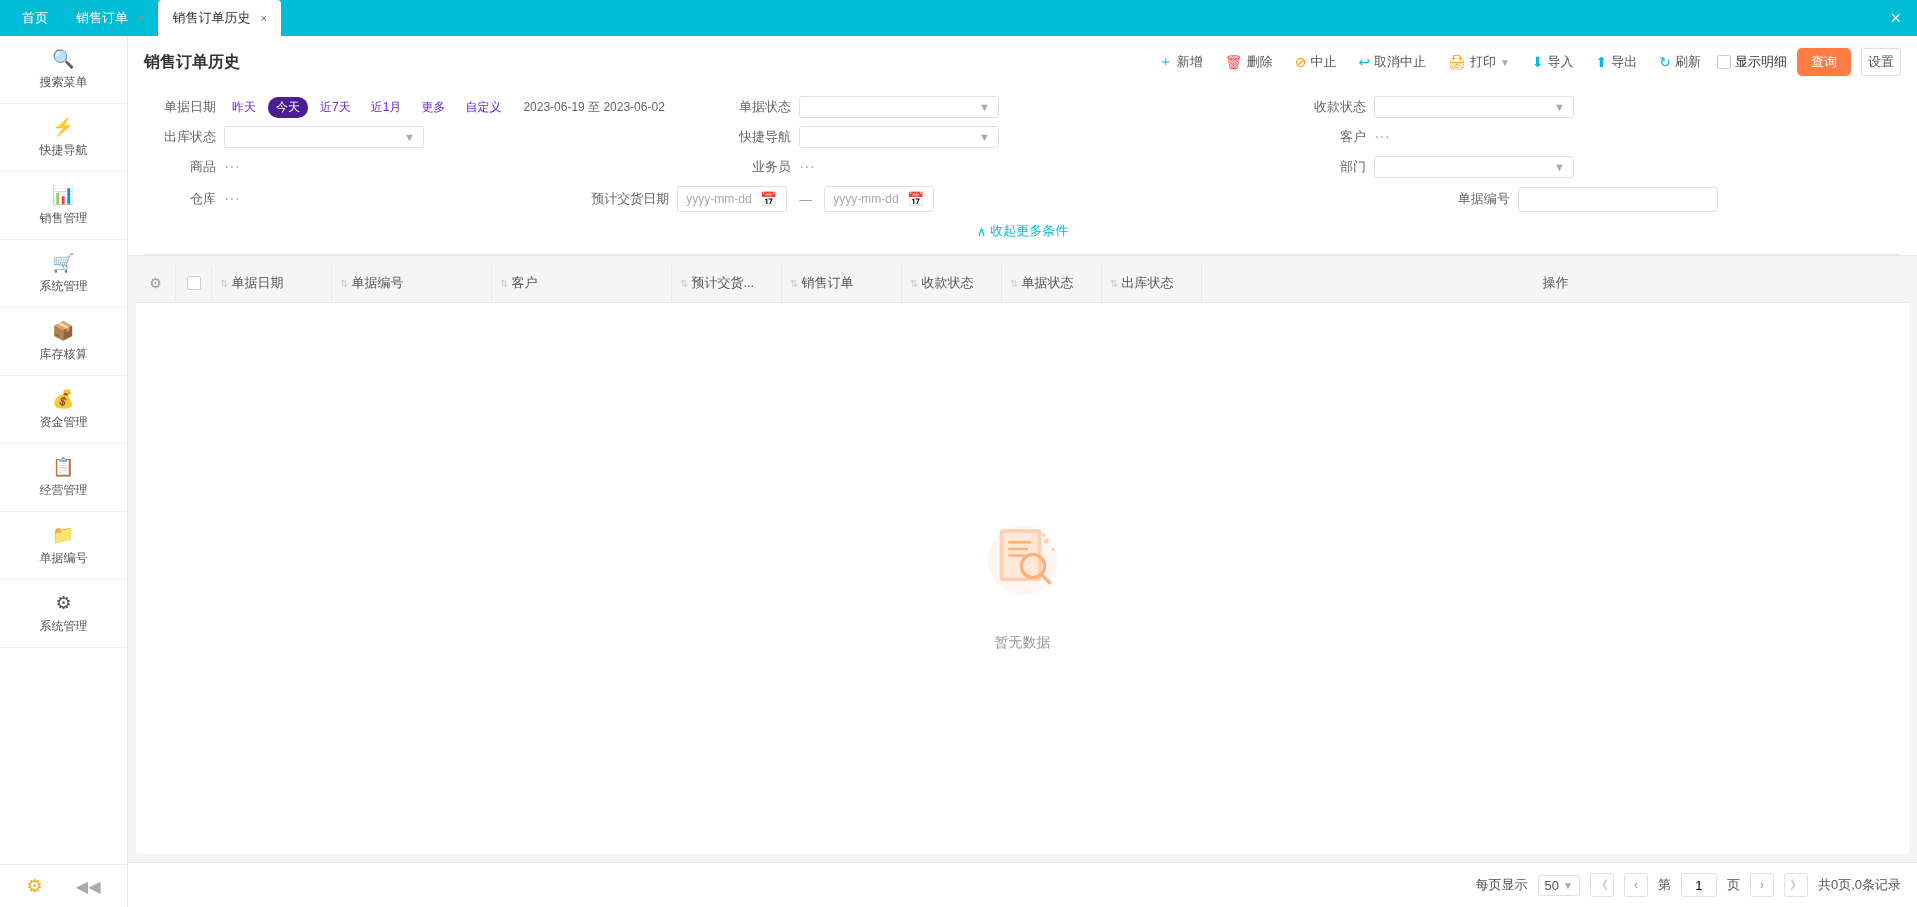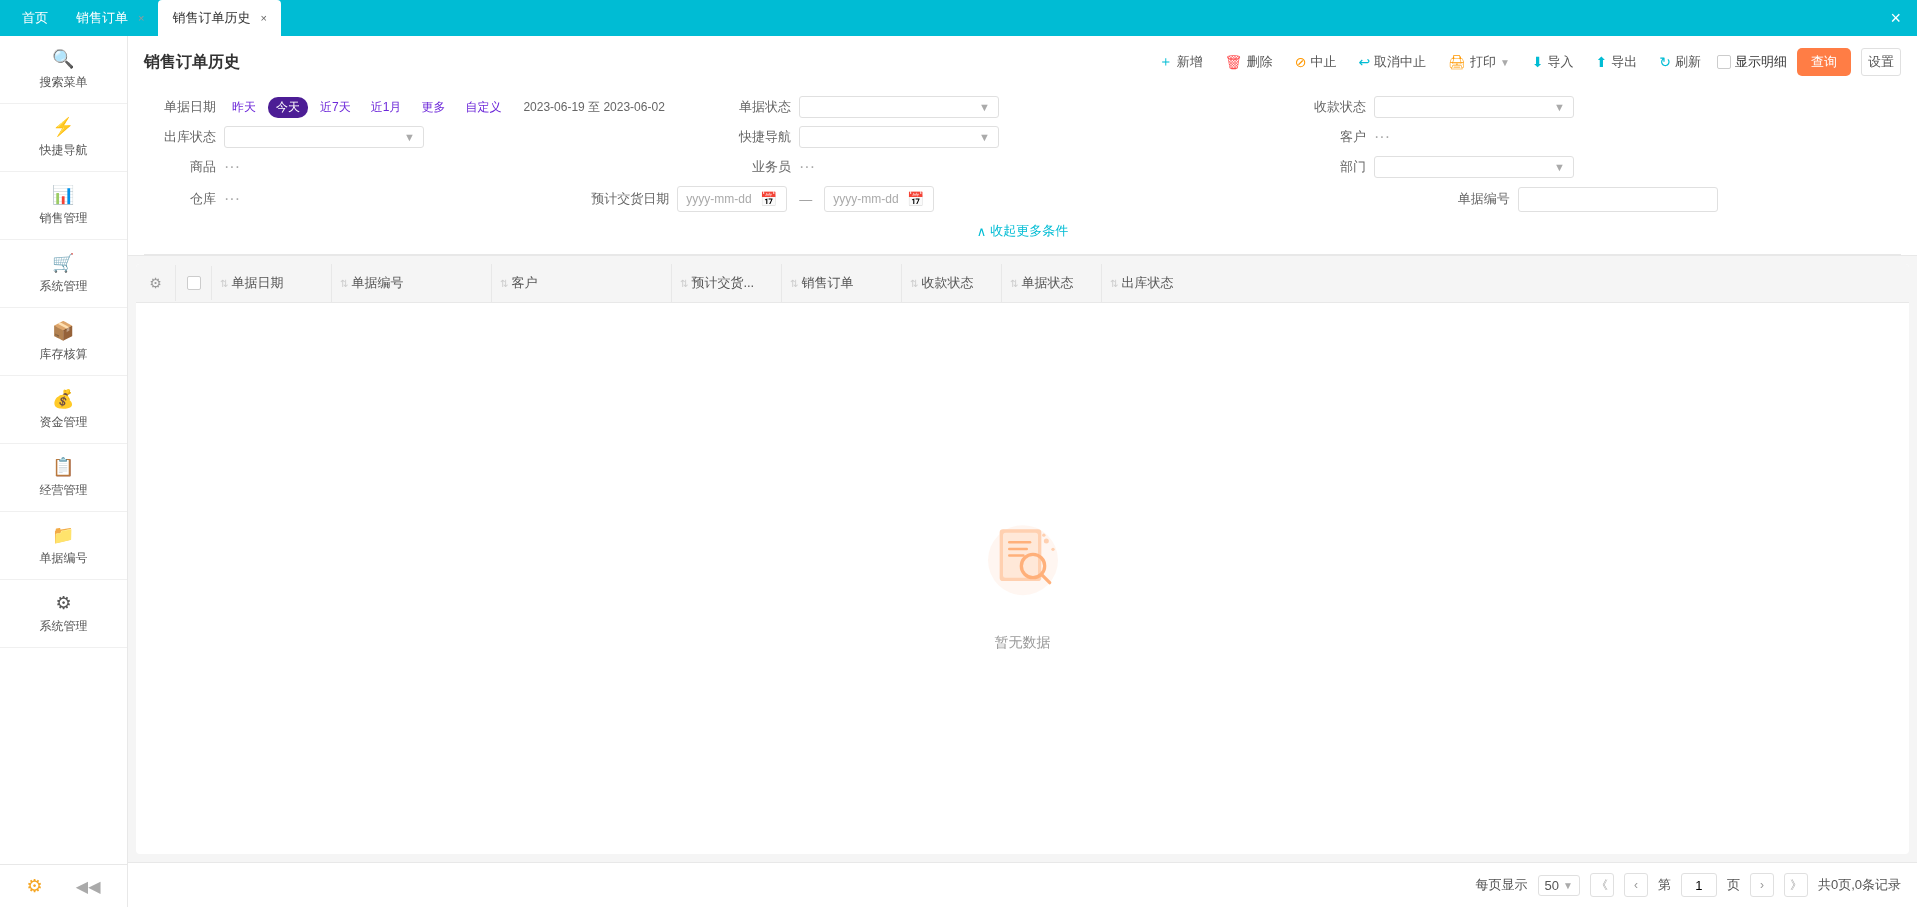--- a/index.html
+++ b/index.html
@@ -340,20 +340,23 @@
           <span>收款状态</span>
         </div>
         <div class="th th-bill-status">
           <span class="sort-icon">⇅</span>
           <span>单据状态</span>
         </div>
         <div class="th th-out-status">
           <span class="sort-icon">⇅</span>
           <span>出库状态</span>
         </div>
+        <div class="th th-action">
+          <span>操作</span>
+        </div>
       </div>
 
       <div class="table-body">
         <div class="empty-state">
 
           <svg class="empty-illustration" viewBox="0 0 120 120" xmlns="http://www.w3.org/2000/svg">
 
             <circle cx="60" cy="65" r="42" fill="#fff0e8" opacity="0.6"></circle>
 
             <rect x="32" y="28" width="50" height="62" rx="4" fill="#ffd0b0"></rect>

